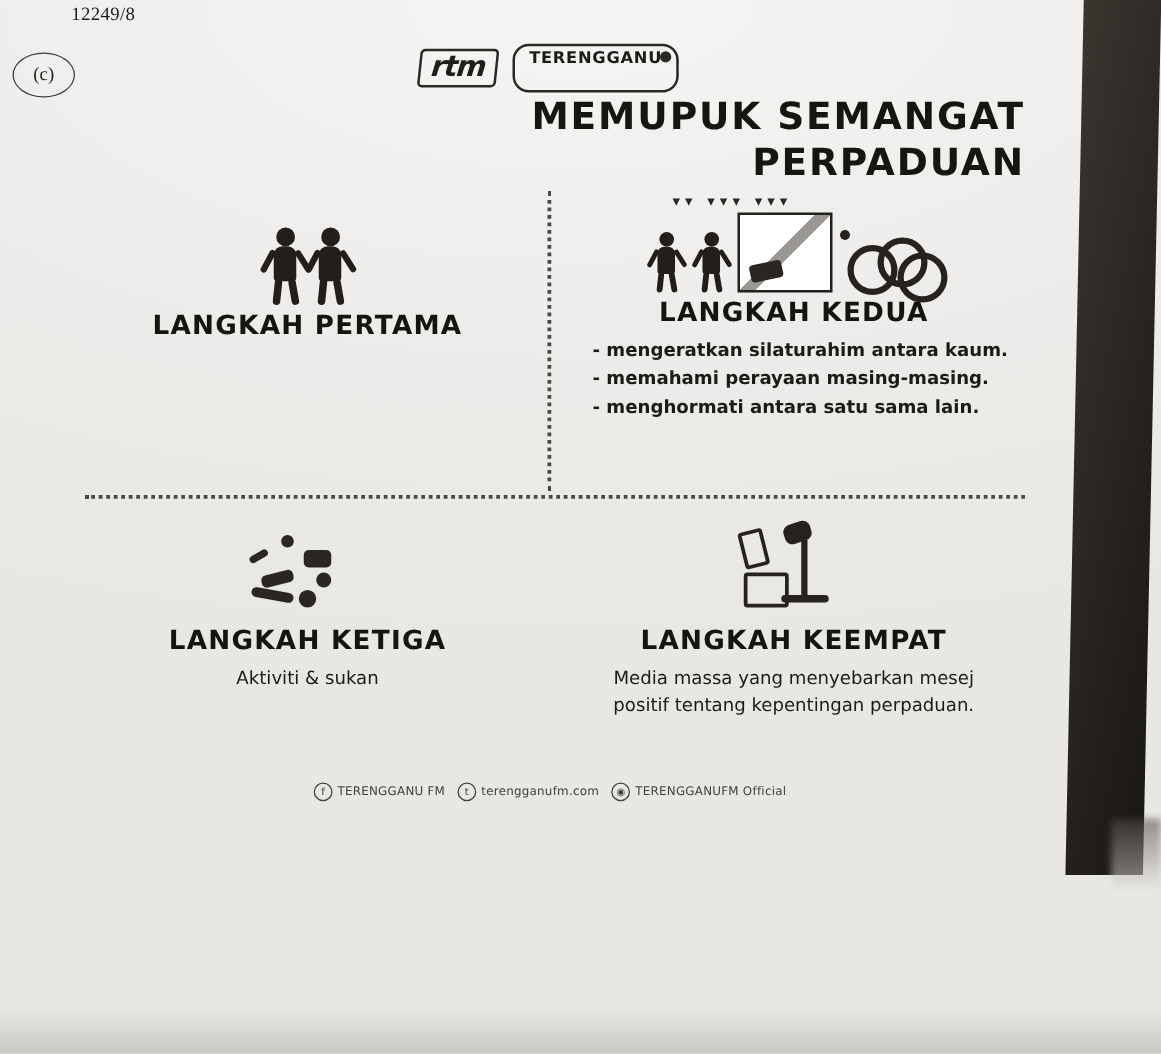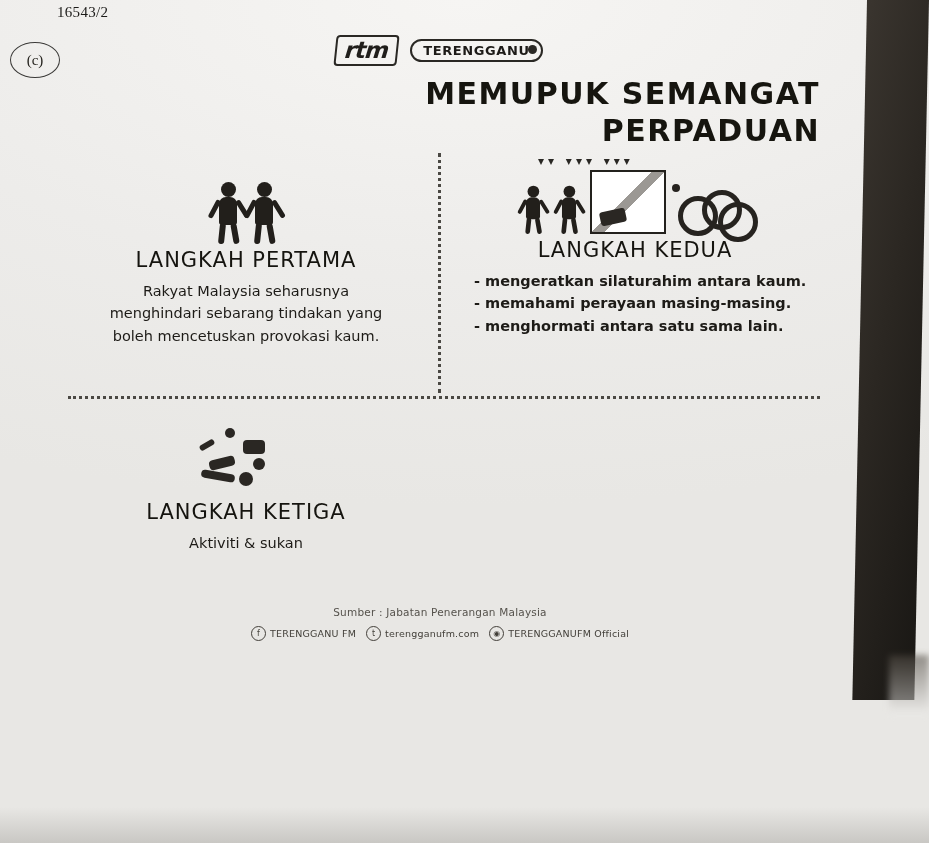--- a/index.html
+++ b/index.html
@@ -96,21 +96,21 @@
     color: #201e1b;
     transform: skewX(-6deg);
   }
   .logo-tgg {
     font-family: "DejaVu Sans", sans-serif;
     font-weight: bold;
     font-size: 13px;
     letter-spacing: .6px;
     border: 2px solid #2a2824;
     border-radius: 13px;
-    padding: 2px 11px 2px 11px;
+    padding: 2px 11px 18px 11px;
     color: #1d1b18;
     position: relative;
     text-align: right;
   }
   .logo-tgg .dot {
     position: absolute;
     right: 4px;
     top: 4px;
     width: 9px;
     height: 9px;
@@ -151,21 +151,21 @@
   }
 
   .quad { position: absolute; }
   .q1 { left: 0;   top: 140px; width: 372px; }
   .q2 { left: 390px; top: 130px; width: 370px; }
   .q3 { left: 0;   top: 392px; width: 372px; }
   .q4 { left: 390px; top: 392px; width: 370px; }
 
   .step-title {
     font-family: "DejaVu Sans", sans-serif;
-    font-weight: normal;
+    font-weight: bold;
     font-size: 21px;
     letter-spacing: 1px;
     text-align: center;
     color: #15140f;
     margin: 4px 0 8px 0;
   }
   .step-body {
     font-family: "DejaVu Sans", sans-serif;
     font-size: 14.5px;
     line-height: 1.55;
@@ -422,21 +422,21 @@
   }
 </style>
 </head>
 <body>
 
 <div class="page">
 
   <div class="scan-edge"></div>
   <div class="scan-edge-low"></div>
 
-  <div class="page-code">16543/2</div>
+  <div class="page-code">12249/8</div>
   <div class="marker-c">(c)</div>
 
   <div class="info">
 
     <div class="logo-row">
       <div class="logo-rtm">rtm</div>
       <div class="logo-tgg">
         <span>TERENGGANU</span>
         <span class="dot"></span>
       </div>
@@ -463,25 +463,20 @@
         <div class="person">
           <span class="head"></span>
             <span class="body"></span>
           <span class="arm l"></span>
             <span class="arm r"></span>
           <span class="leg-l"></span>
             <span class="leg-r"></span>
         </div>
       </div>
       <div class="step-title">LANGKAH PERTAMA</div>
-      <div class="step-body">
-        <span>Rakyat Malaysia seharusnya</span><br>
-        <span>menghindari sebarang tindakan yang</span><br>
-        <span>boleh mencetuskan provokasi kaum.</span>
-      </div>
     </div>
 
     <div class="quad q2">
       <div class="art">
         <div class="confetti">▾▾ ▾▾▾ ▾▾▾</div>
         <div class="person small">
           <span class="head"></span>
             <span class="body"></span>
           <span class="arm l"></span>
             <span class="arm r"></span>
@@ -521,22 +516,37 @@
           <span class="b" style="left:62px; top:44px; width:12px; height:12px; border-radius:50%;"></span>
           <span class="b" style="left:10px; top:58px; width:34px; height:8px; transform:rotate(10deg);"></span>
           <span class="b" style="left:48px; top:58px; width:14px; height:14px; border-radius:50%;"></span>
           <span class="b" style="left:8px; top:28px; width:16px; height:6px; transform:rotate(-30deg);"></span>
         </div>
       </div>
       <div class="step-title">LANGKAH KETIGA</div>
       <div class="step-body">Aktiviti &amp; sukan</div>
     </div>
 
-
-    <div class="source">Sumber : Jabatan Penerangan Malaysia</div>
+    <div class="quad q4">
+      <div class="art">
+        <div class="mic-stand">
+          <span class="mic-head"></span>
+          <span class="pole"></span>
+          <span class="base"></span>
+          <span class="tv"></span>
+          <span class="phone"></span>
+        </div>
+      </div>
+      <div class="step-title">LANGKAH KEEMPAT</div>
+      <div class="step-body">
+        <span>Media massa yang menyebarkan mesej</span><br>
+        <span>positif tentang kepentingan perpaduan.</span>
+      </div>
+    </div>
+
 
     <div class="social-row">
       <span class="social-item">
         <span class="sicon">f</span>
         <span>TERENGGANU FM</span>
       </span>
       <span class="social-item">
         <span class="sicon">t</span>
         <span>terengganufm.com</span>
       </span>

